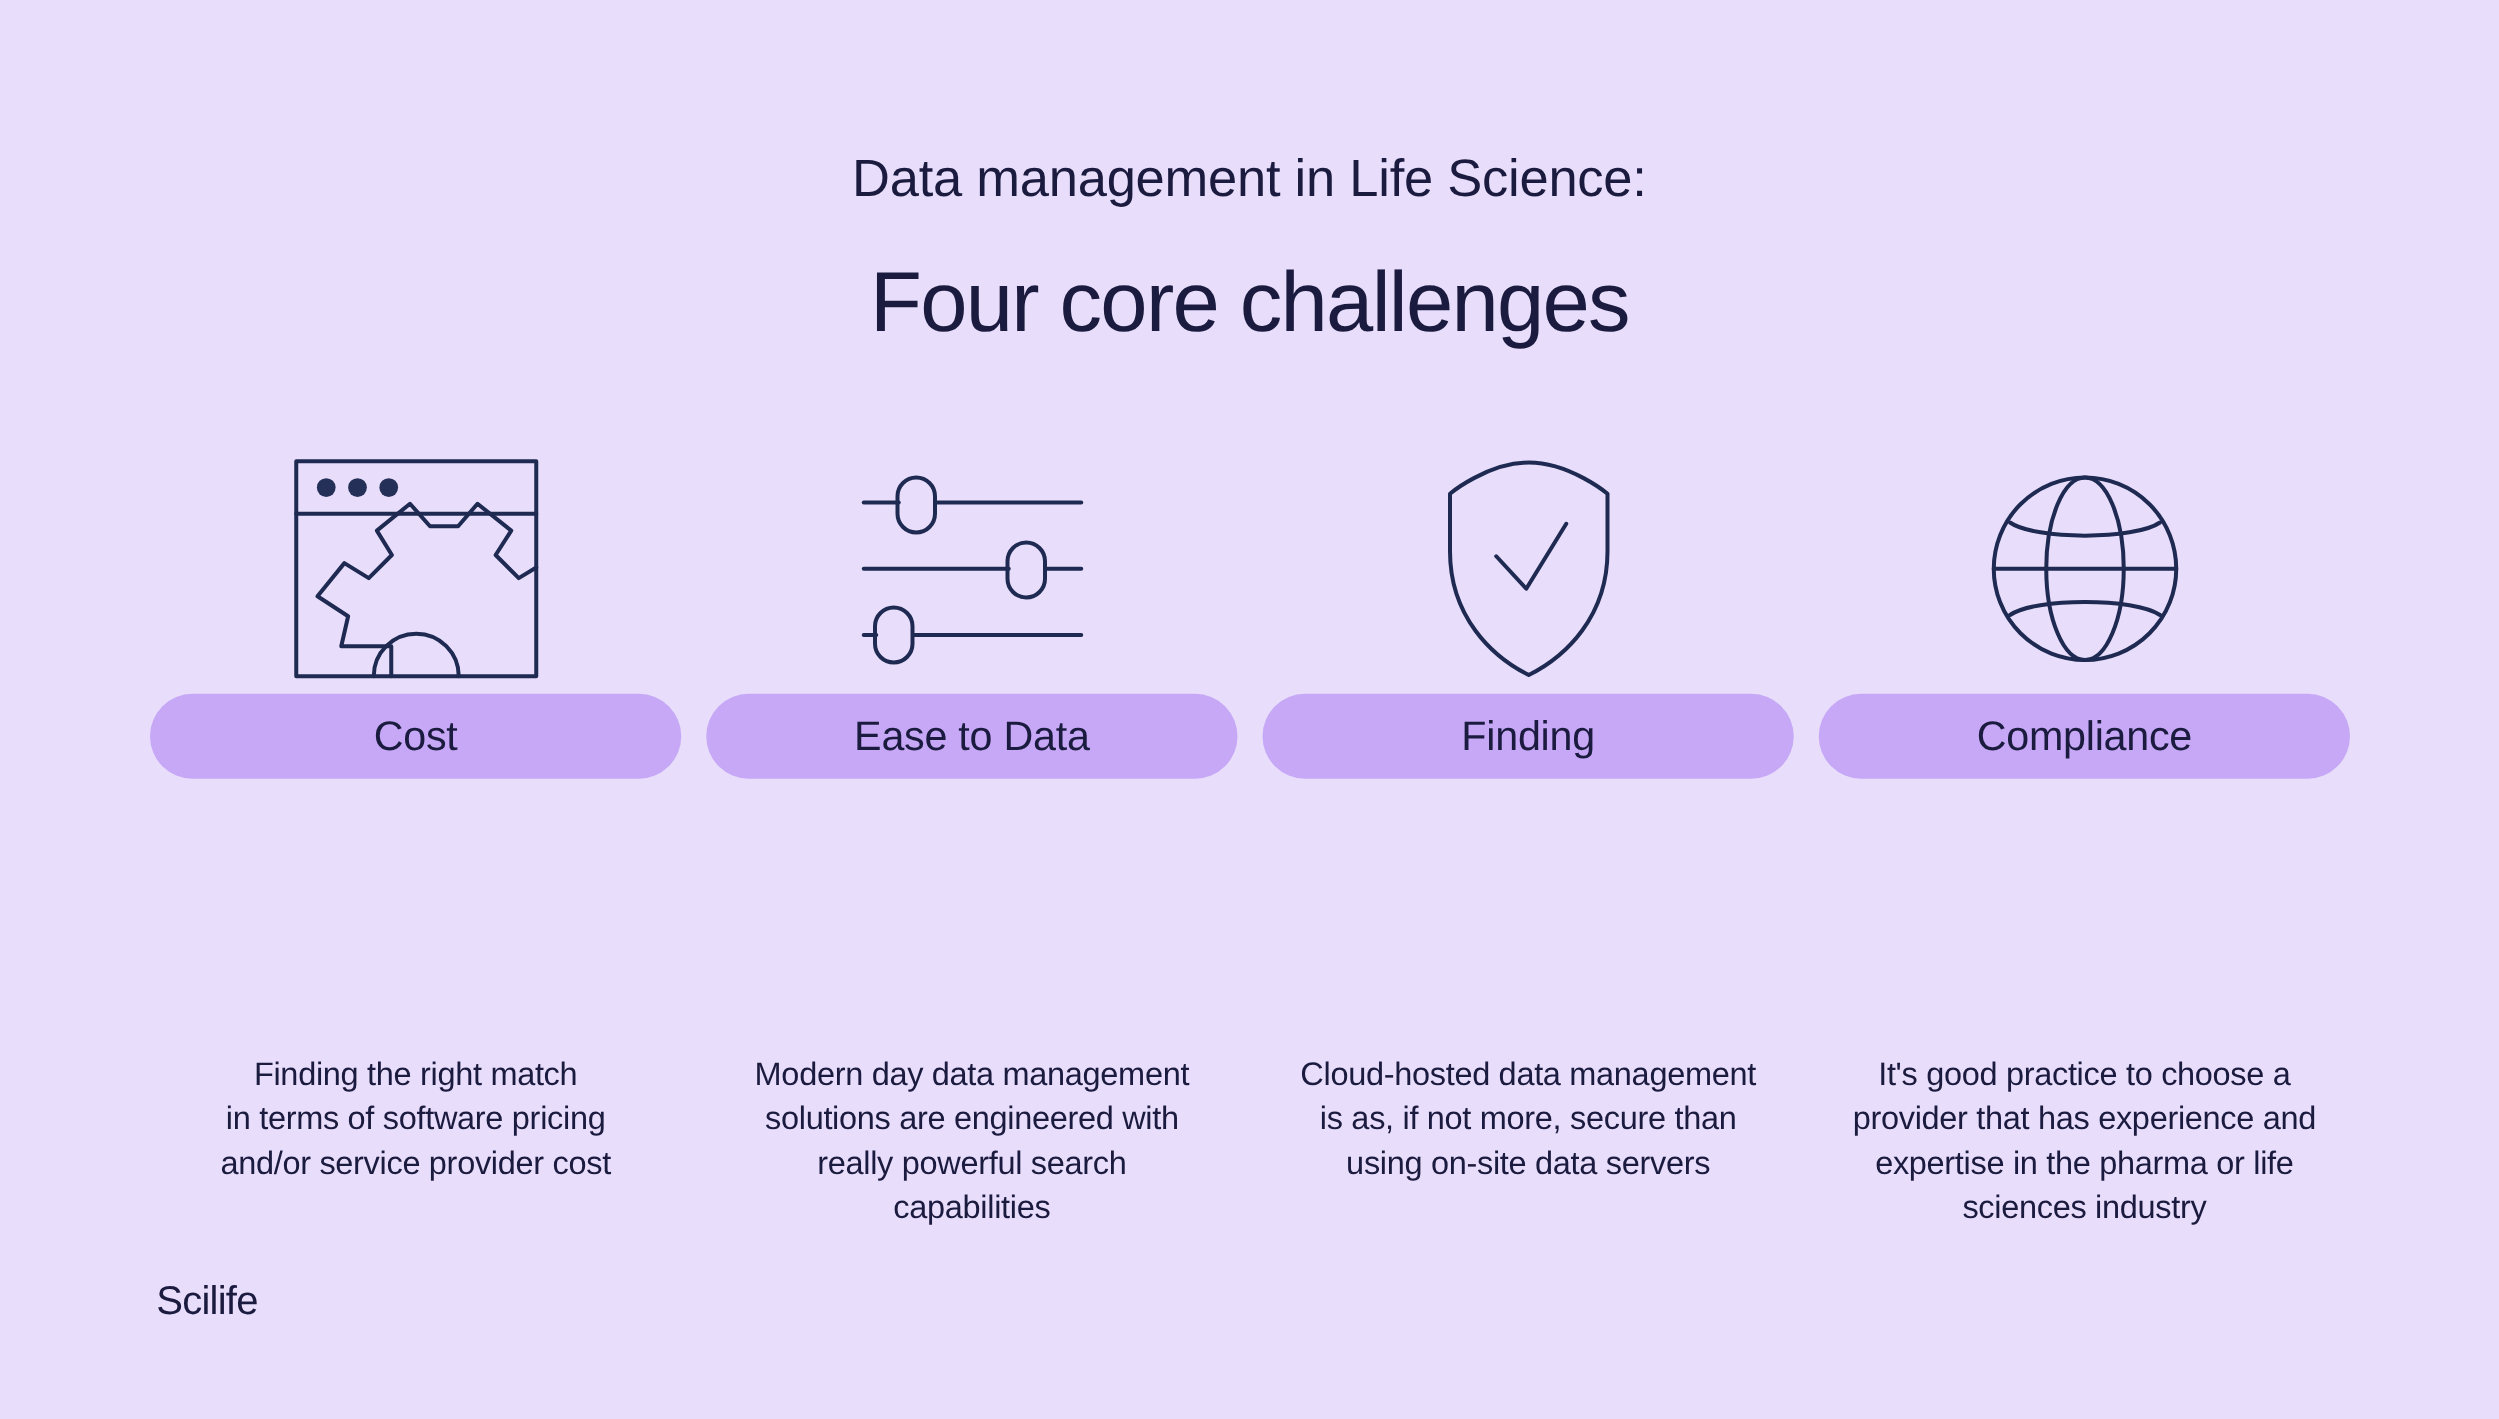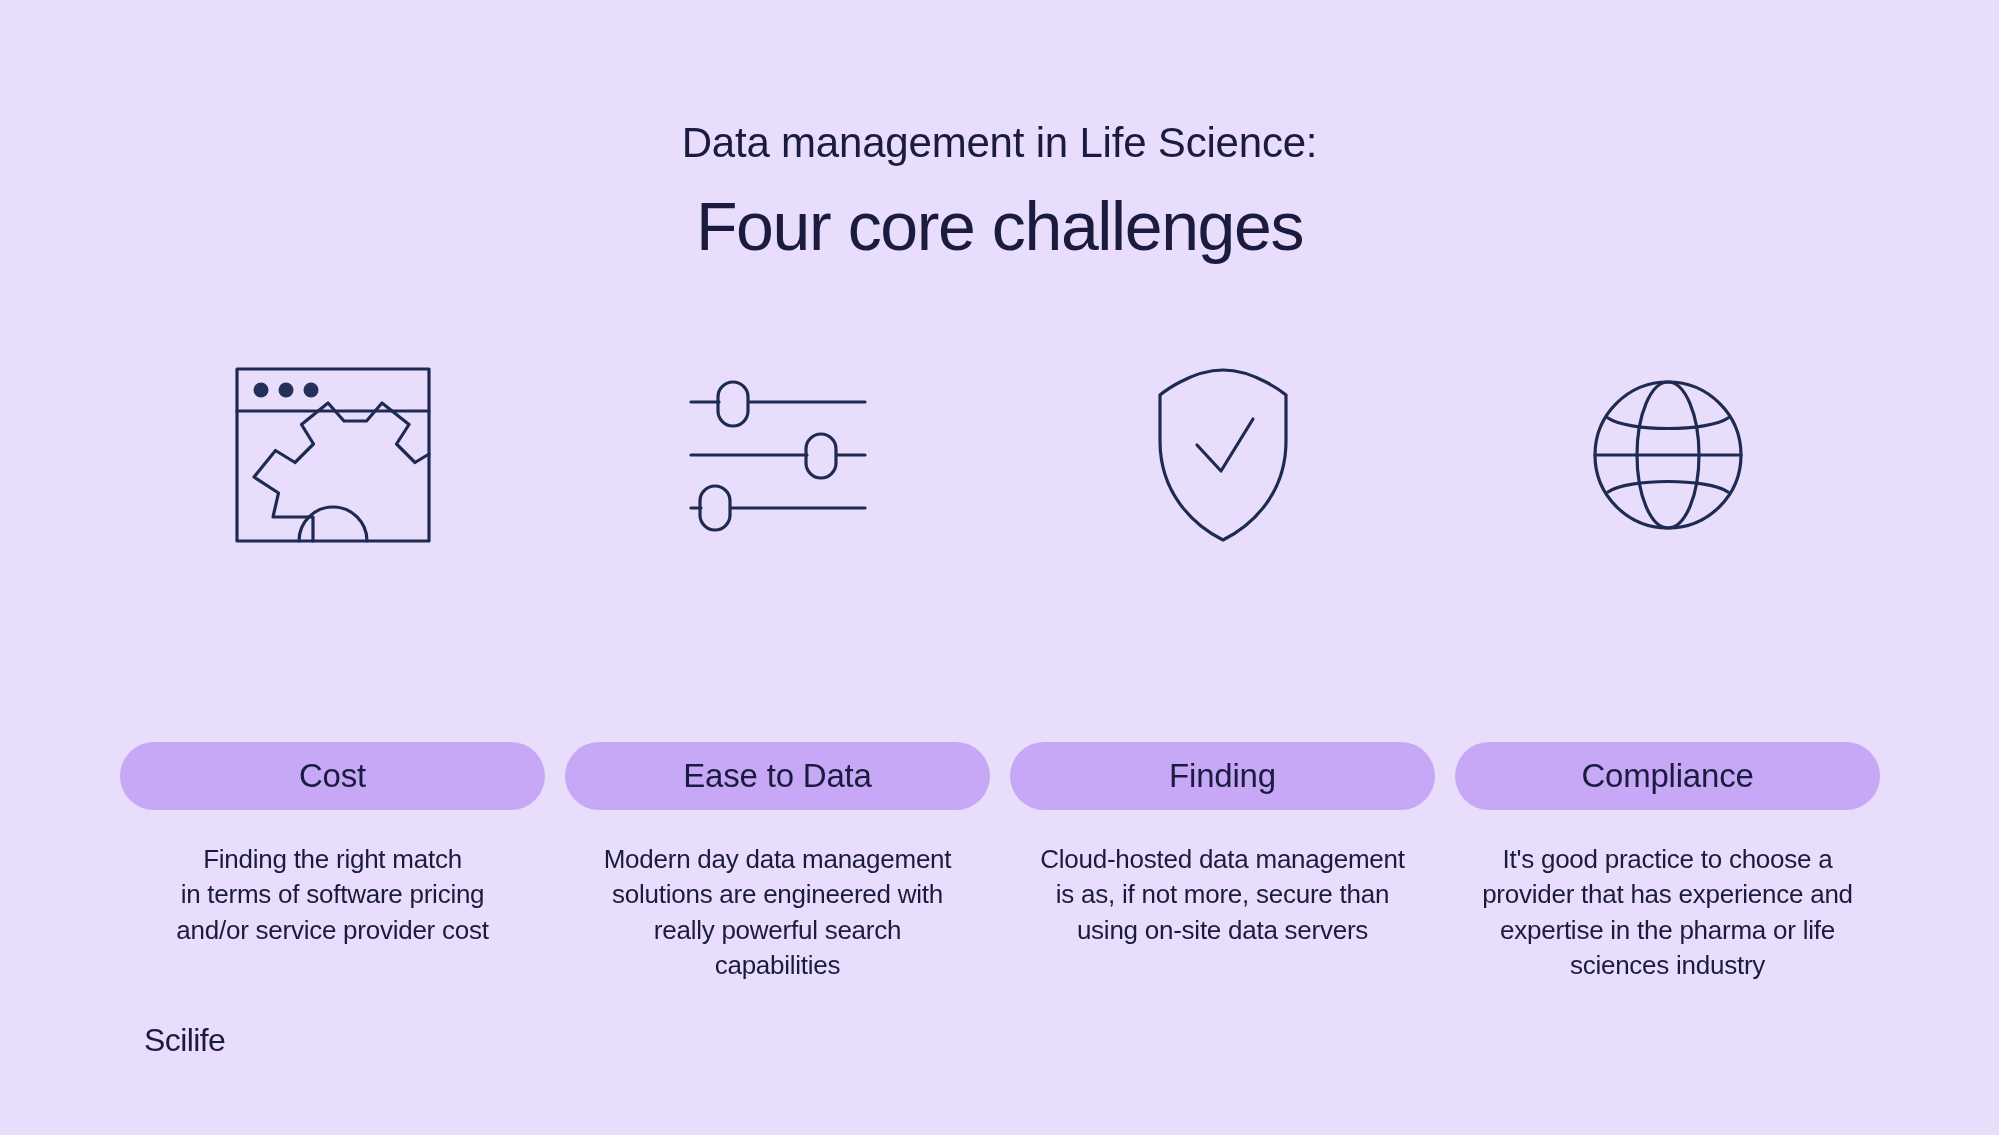--- a/index.html
+++ b/index.html
@@ -30,21 +30,21 @@
     letter-spacing: -0.2px;
     color: #1b1b3f;
     line-height: 1.2;
   }
   .headline {
     font-size: 68px;
     font-weight: 400;
     letter-spacing: -1.4px;
     color: #1b1b3f;
     line-height: 1.2;
-    margin-top: 18px;
+    margin-top: 34px;
   }
 
   
   .columns {
     position: absolute;
     top: 355px;
     left: 120px;
     width: 1760px;
     display: flex;
     flex-direction: row;
@@ -79,21 +79,21 @@
   }
   .ink-fill {
     fill: #253058;
     stroke: none;
   }
 
   
   .pill-zone {
     height: 255px;
     display: flex;
-    align-items: flex-end;
+    align-items: flex-start;
     width: 100%;
     justify-content: center;
   }
   .pill {
     background: #c6a8f6;
     border-radius: 60px;
     height: 68px;
     width: 100%;
     display: flex;
     align-items: center;
@@ -117,21 +117,20 @@
 
   
   .logo {
     position: absolute;
     left: 125px;
     top: 1022px;
     font-size: 32px;
     font-weight: 400;
     letter-spacing: -0.6px;
     color: #1b1b3f;
-    margin-left: 19px;
   }
 </style>
 </head>
 <body>
 
 <div class="header">
   <div class="eyebrow">Data management in Life Science:</div>
   <div class="headline">Four core challenges</div>
 </div>
 

